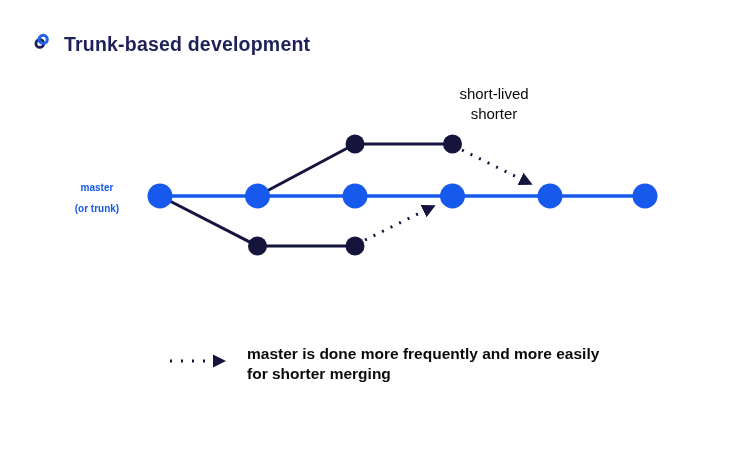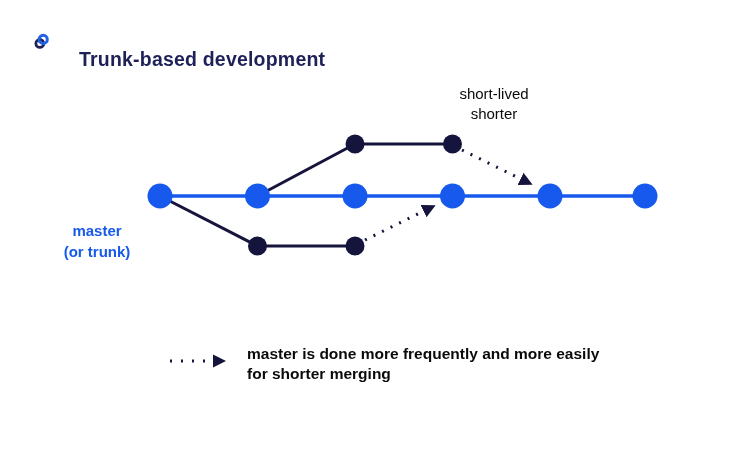--- a/index.html
+++ b/index.html
@@ -10,28 +10,28 @@
   }
   .slide{position:absolute;inset:0;}
   .diagram-svg{position:absolute;left:0;top:0;width:730px;height:461px;}
 
   .title-row{
     position:absolute;left:33px;top:30px;
     display:flex;align-items:flex-start;gap:11px;
   }
   .title-icon{margin-top:3px;flex:0 0 auto;}
   .page-title{
-    margin:18px;font-size:19.5px;font-weight:bold;color:#1e2058;
+    margin:3px;font-size:19.5px;font-weight:bold;color:#1e2058;
     letter-spacing:0.2px;line-height:23px;
   }
 
   .master-label{
     position:absolute;left:48px;top:177px;width:98px;
     text-align:center;color:#1659ec;font-weight:bold;
-    font-size:15px;line-height:21px;margin-top:43px;
+    font-size:10px;line-height:21px;
   }
   .short-lived-label{
     position:absolute;left:435px;top:84px;width:118px;
     text-align:center;color:#0a0a0a;font-weight:normal;
     font-size:15px;line-height:20px;
   }
   .legend-text{
     position:absolute;left:247px;top:344px;width:420px;
     color:#0a0a0a;font-weight:bold;
     font-size:15.5px;line-height:20px;

